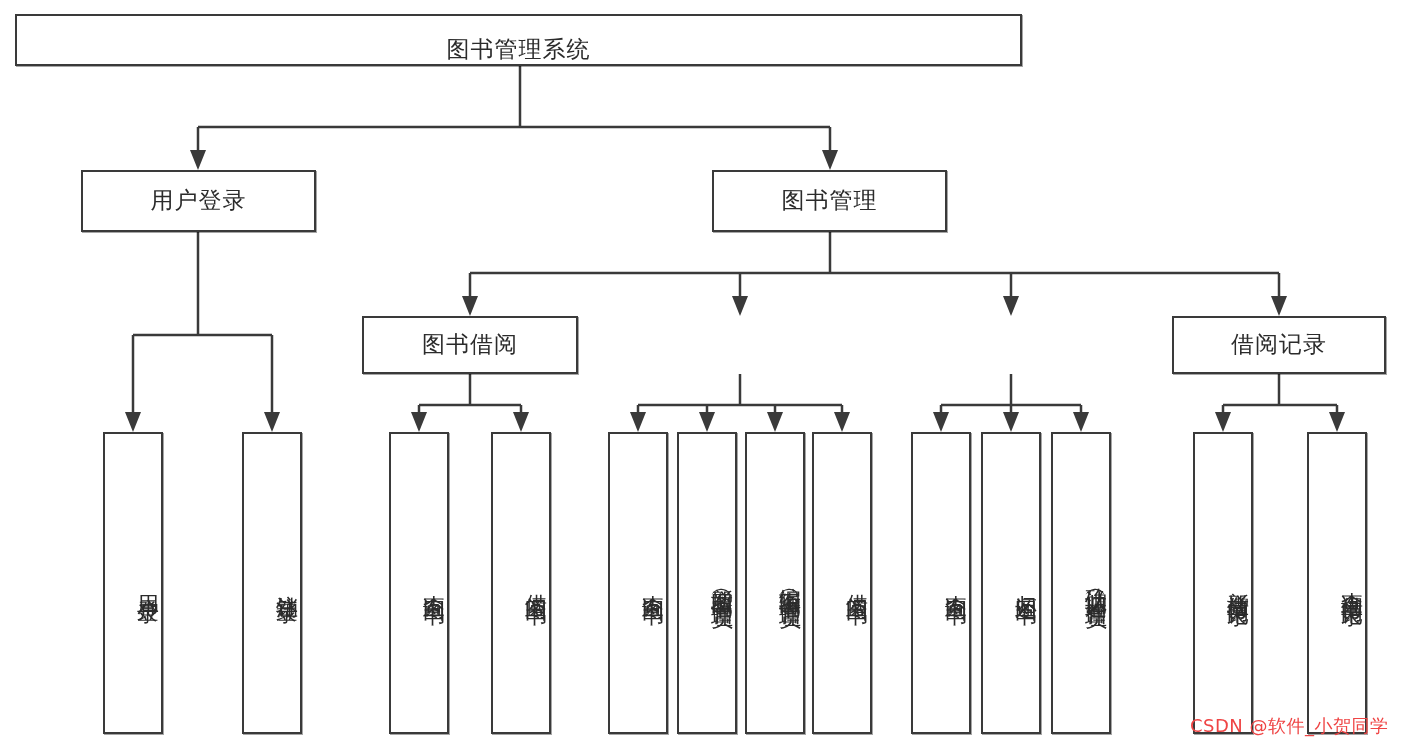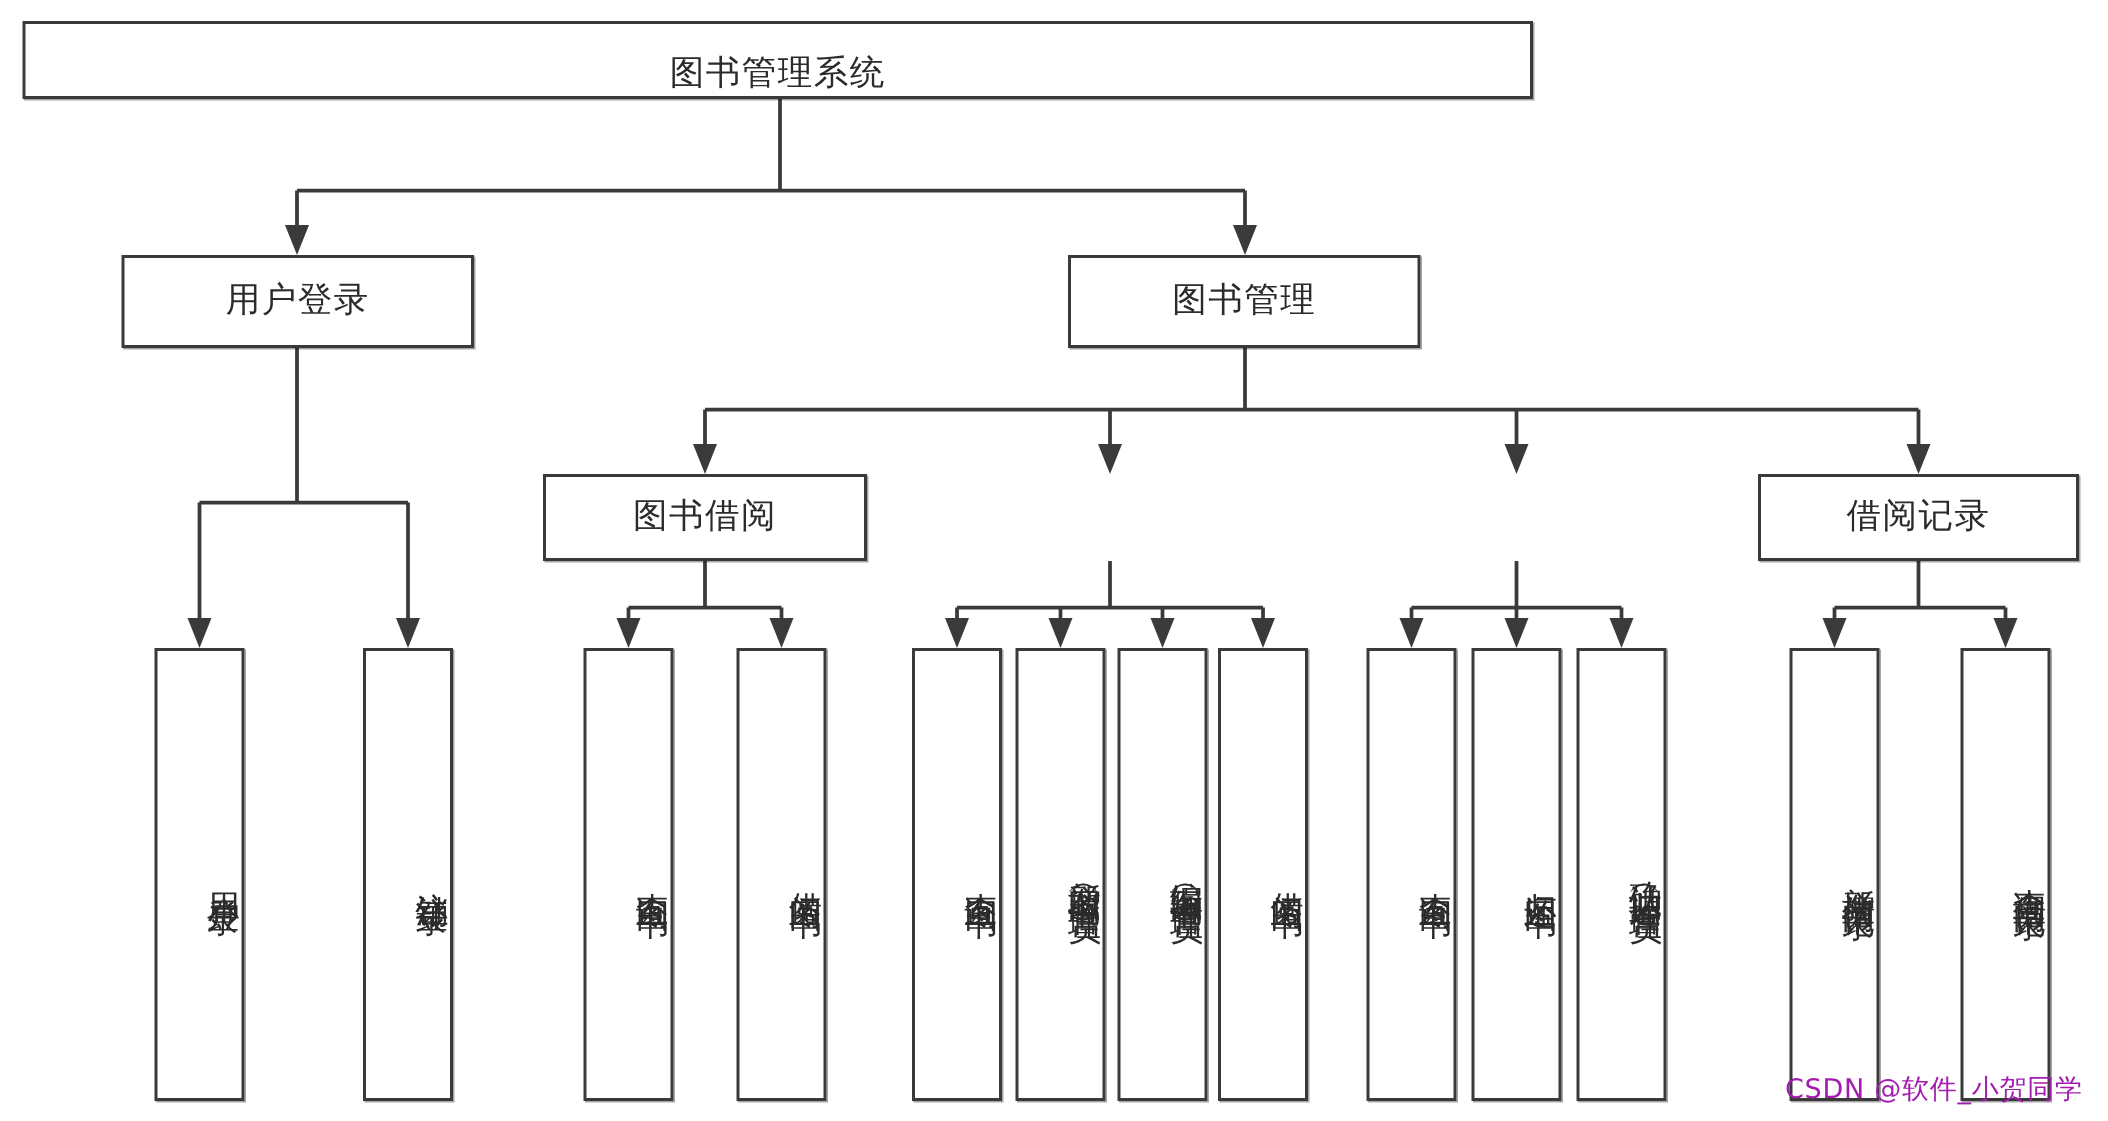--- a/index.html
+++ b/index.html
@@ -43,21 +43,21 @@
     writing-mode:vertical-rl;
     text-orientation:upright;
     display:block;
     text-align:center;
   }
 
   .watermark{
     position:absolute;
     left:1190px;top:714px;
     font-size:18px;
-    color:#a21caf;
+    color:#ef4444;
     white-space:nowrap;
     letter-spacing:0.5px;
   }
 
   svg.links{position:absolute;left:0;top:0;width:1405px;height:747px;pointer-events:none;}
   svg.links line, svg.links path{stroke:#3a3a3a;stroke-width:2.5;fill:none;}
   svg.links polygon{fill:#3a3a3a;}
 </style>
 </head>
 <body>

